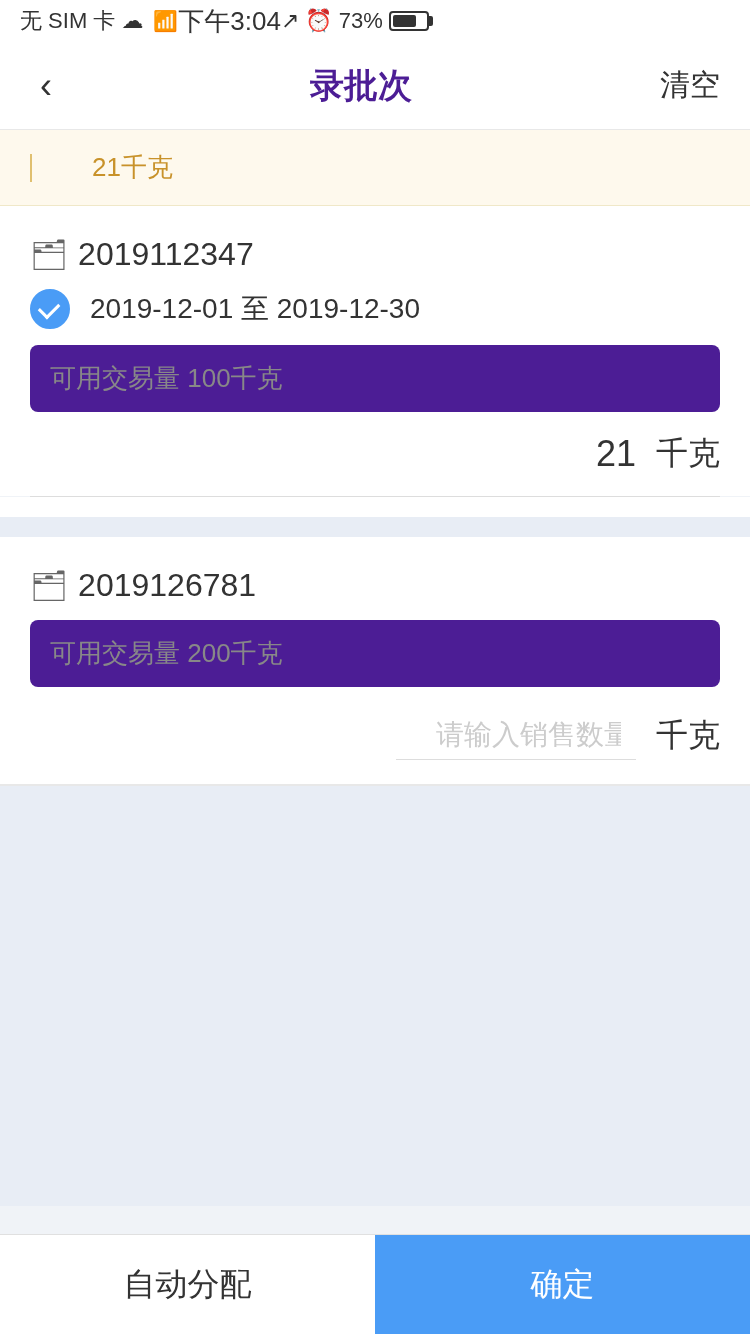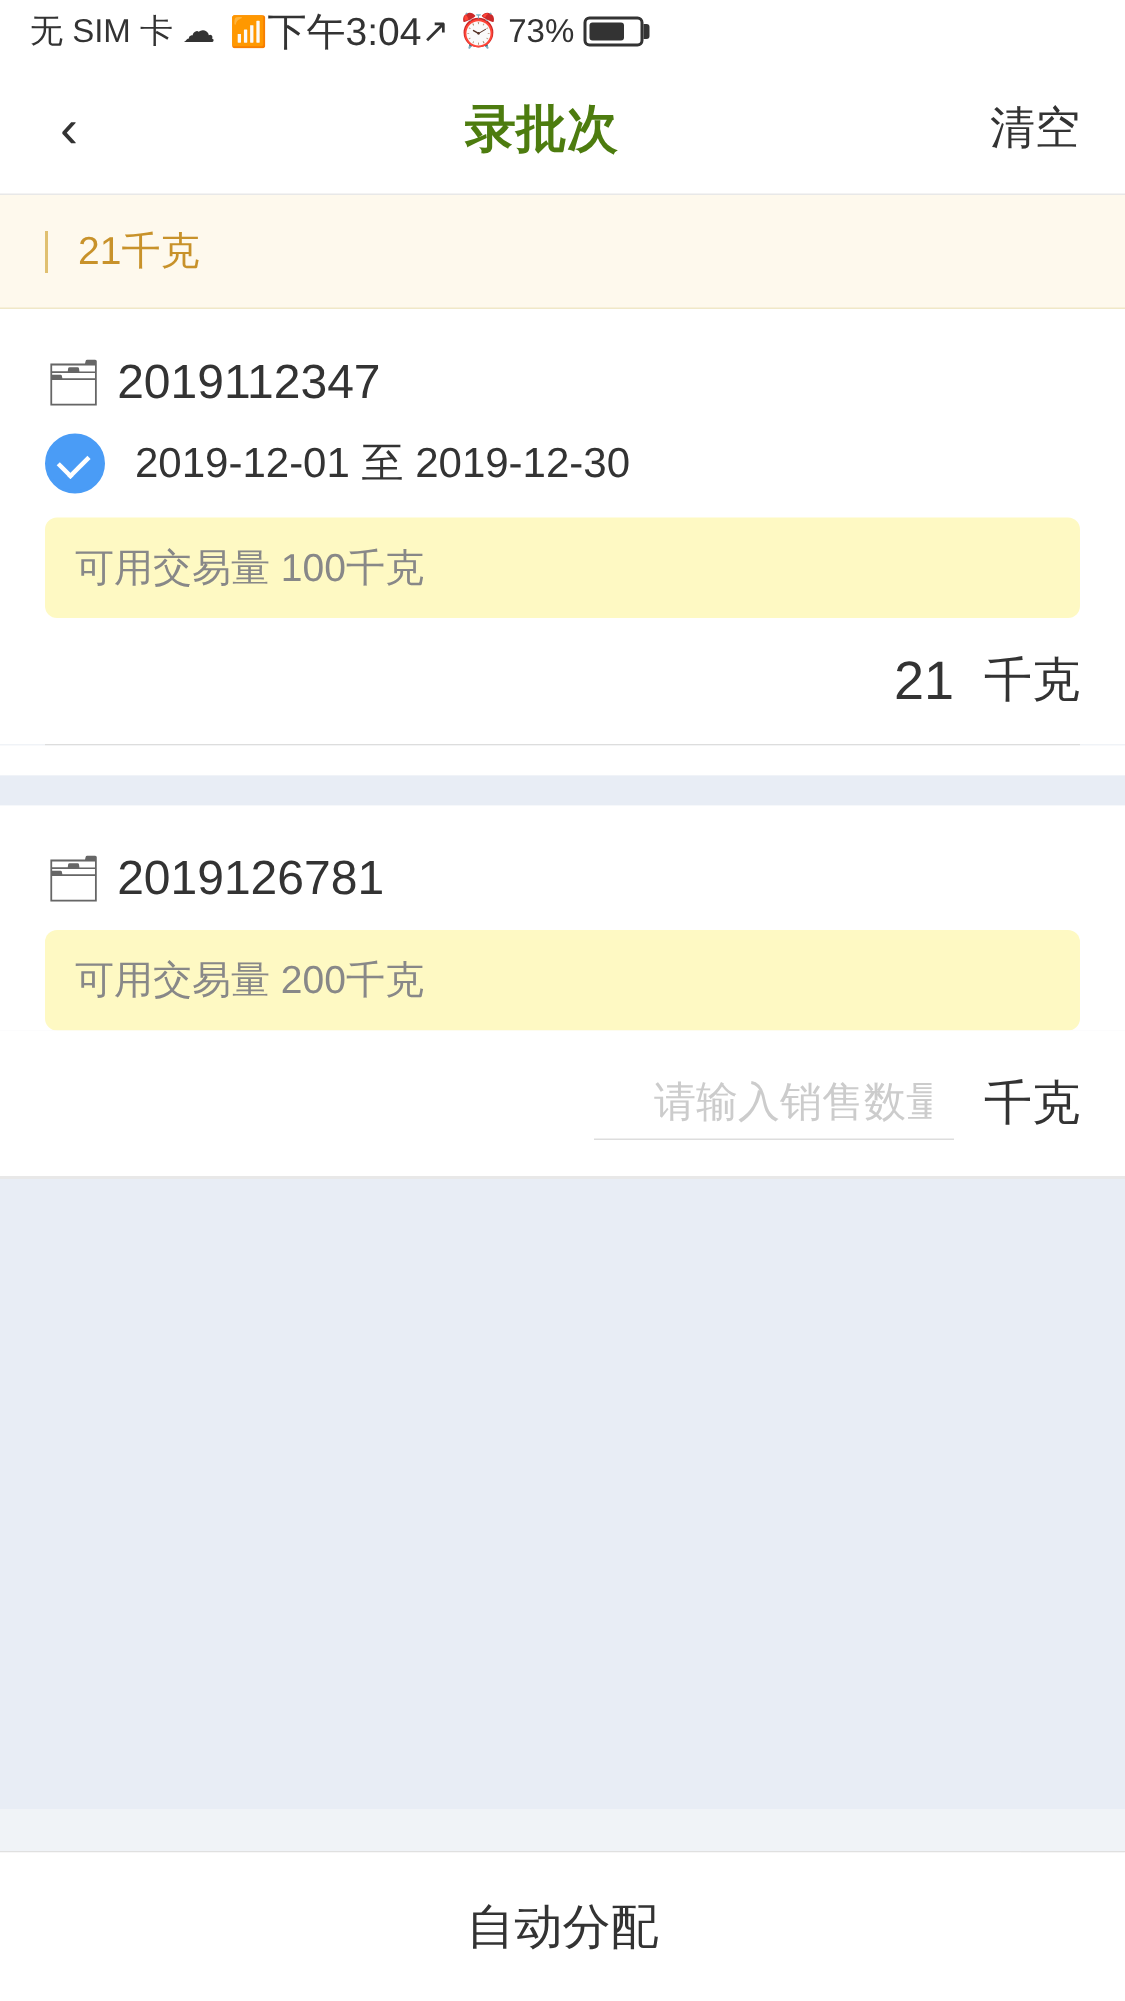--- a/index.html
+++ b/index.html
@@ -51,21 +51,21 @@
     }
     .nav-back {
       font-size: 36px;
       color: #333;
       cursor: pointer;
       padding: 10px;
     }
     .nav-title {
       font-size: 34px;
       font-weight: 600;
-      color: #4d7c0f;
+      color: #4c1d95;
       text-align: center;
     }
     .nav-action {
       font-size: 30px;
       color: #333;
       cursor: pointer;
     }
 
     
     .info-banner {
@@ -82,20 +82,21 @@
       color: #c8922a;
     }
     .info-banner-divider {
       width: 2px;
       height: 28px;
       background: #e0c070;
     }
     .info-banner-value {
       font-size: 26px;
       color: #c8922a;
+      margin-left: 40px;
     }
 
     
     .batch-card {
       background: #fff;
       margin-bottom: 0;
       padding: 30px 30px 0 30px;
     }
     .batch-card-header {
       display: flex;
@@ -139,21 +140,21 @@
       border-left: 3px solid #fff;
       border-bottom: 3px solid #fff;
       transform: rotate(-45deg) translateY(-2px);
       display: block;
     }
     .batch-date {
       font-size: 28px;
       color: #333;
     }
     .batch-quantity-box {
-      background: #fef9c3;
+      background: #4c1d95;
       border-radius: 8px;
       padding: 16px 20px;
       margin-bottom: 0;
     }
     .batch-quantity-text {
       font-size: 26px;
       color: #888;
     }
 
     
@@ -316,13 +317,14 @@
     <input class="quantity-input" type="number" placeholder="请输入销售数量" style="">
     <div style="width:240px;height:1px;background:#ddd;"></div>
   </div>
   <span class="unit-label">千克</span>
 </div>
 
 <div class="bottom-content" style="height: 420px;"></div>
 
 <div class="bottom-bar">
   <button class="btn-auto">自动分配</button>
+  <button class="btn-confirm">确定</button>
 </div>
 
 </body></html>

